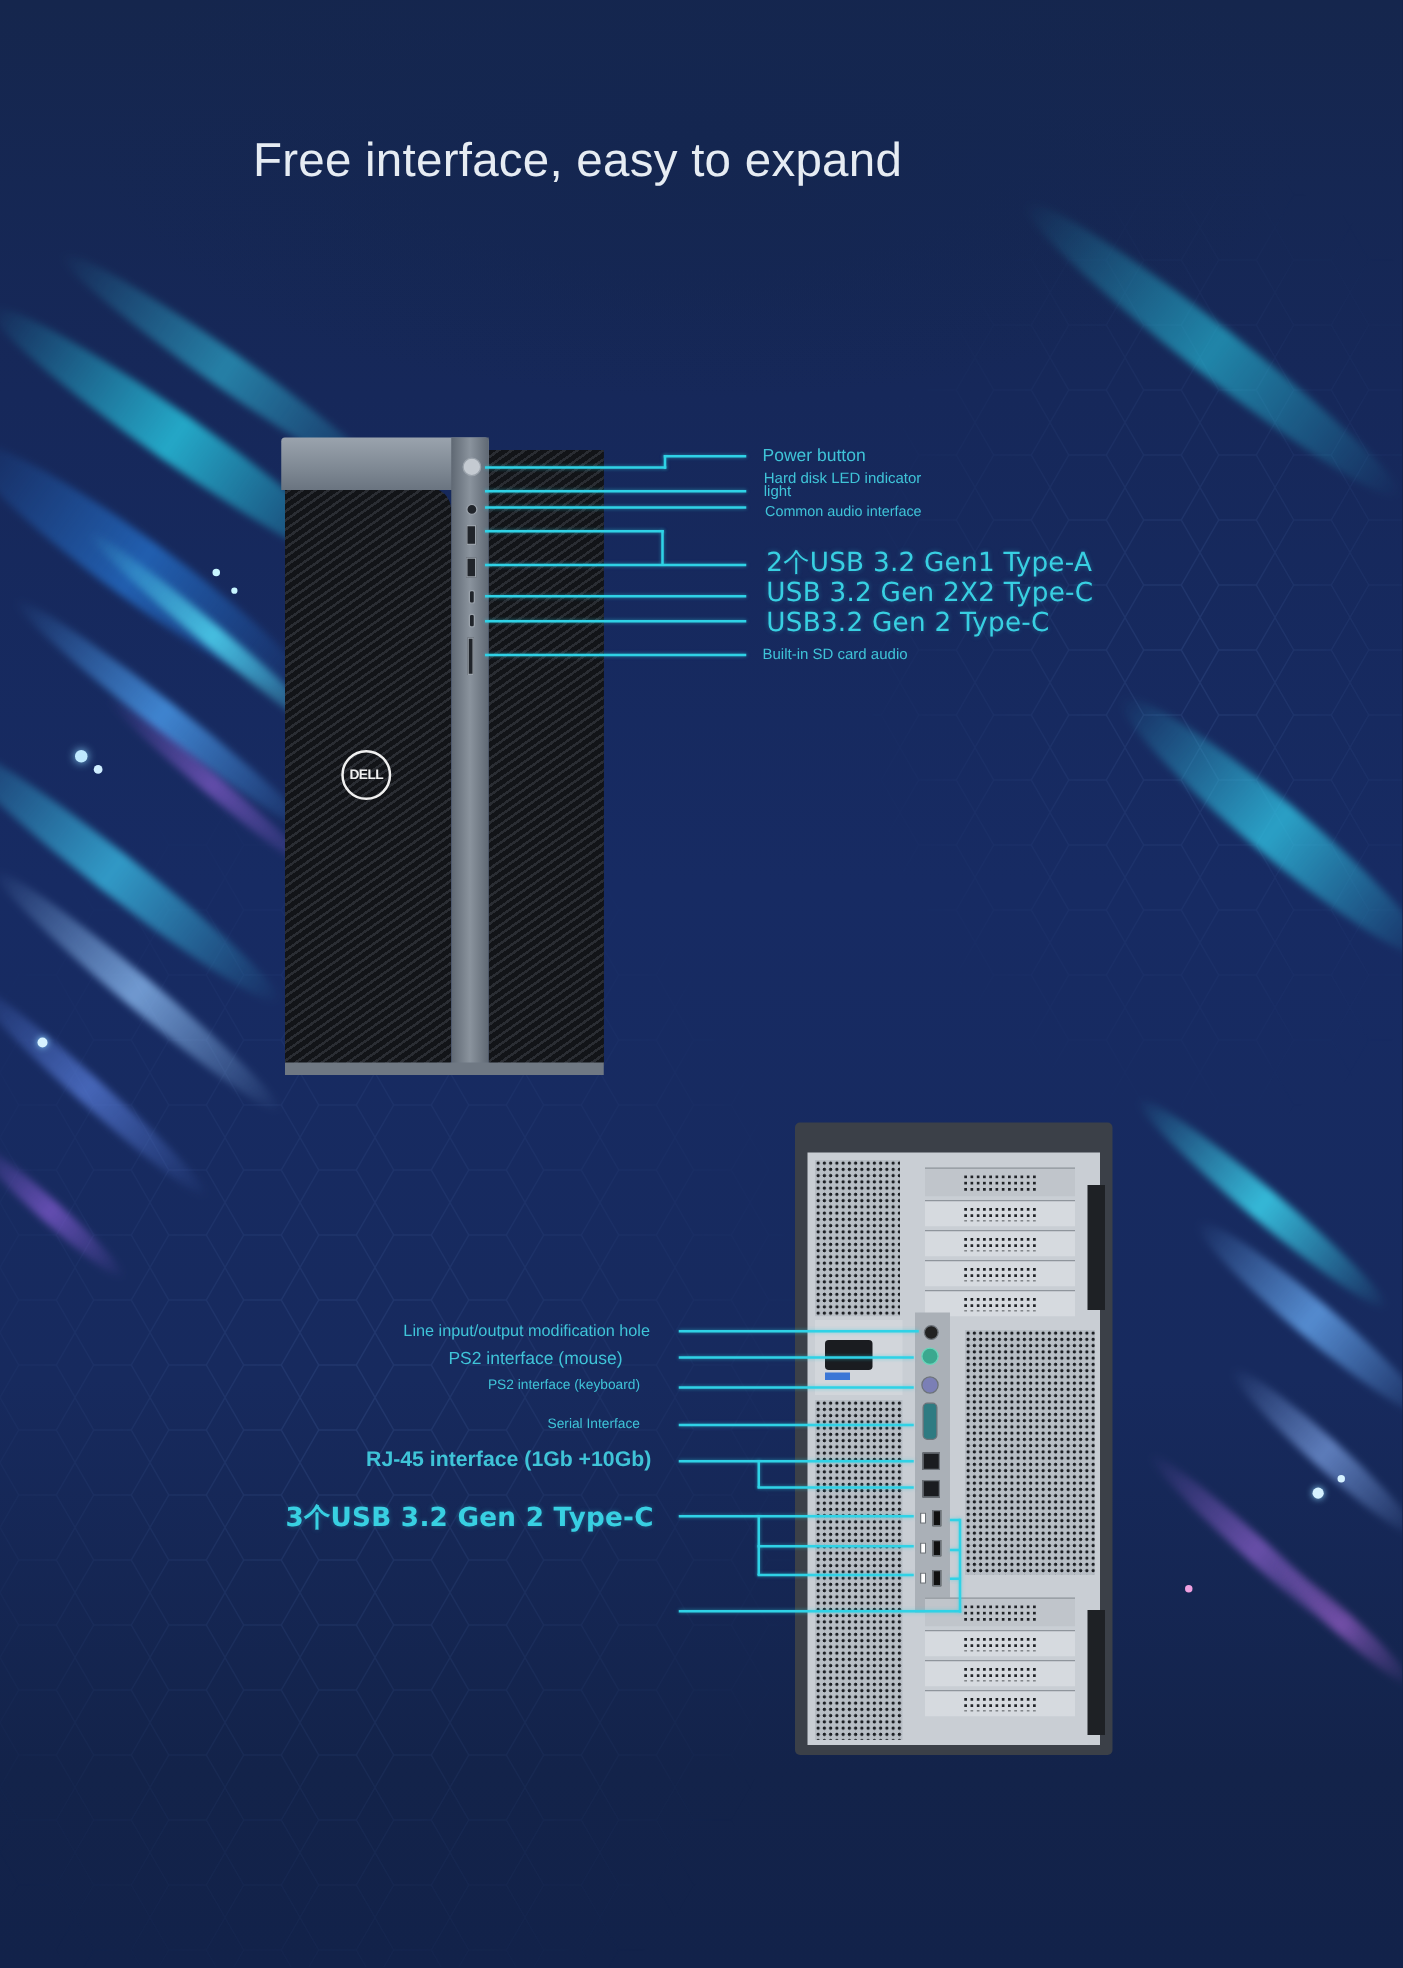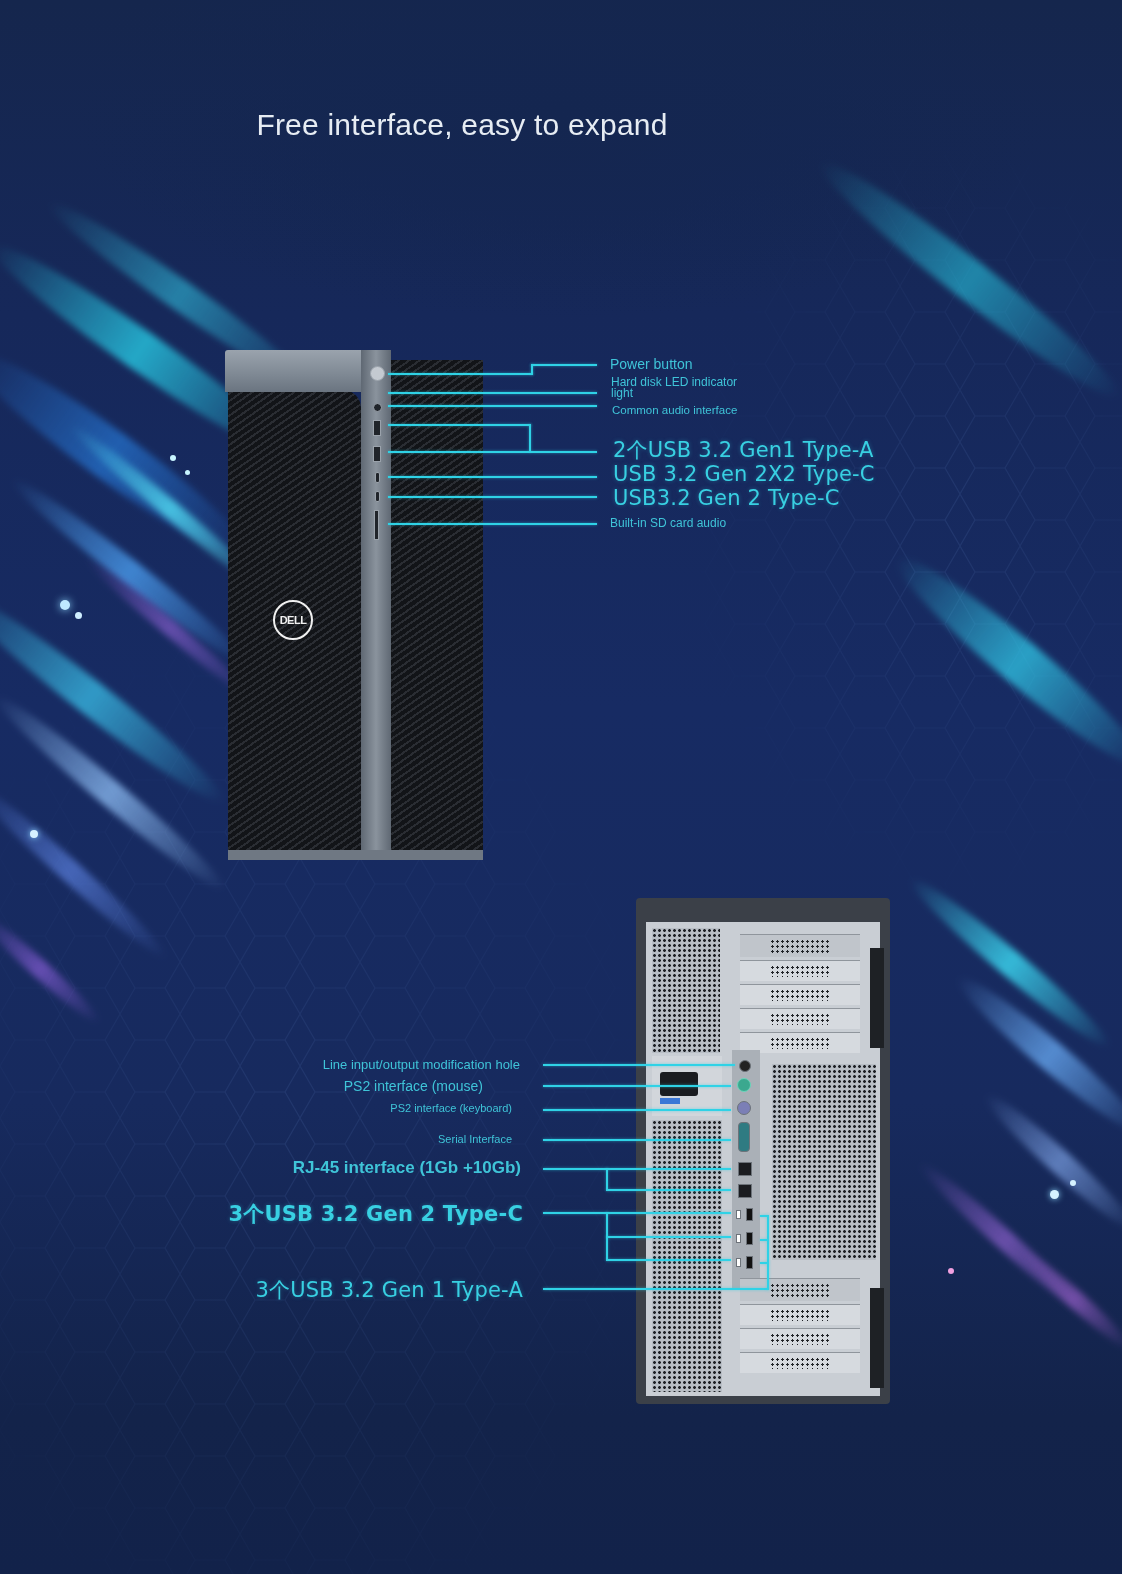--- a/index.html
+++ b/index.html
@@ -4,21 +4,21 @@
 <style>
   html,body{margin:0;padding:0;}
   body{width:1122px;height:1574px;overflow:hidden;background:#13234a;font-family:"Liberation Sans",sans-serif;}
   #page{position:relative;width:1122px;height:1574px;overflow:hidden;
     background:
       radial-gradient(ellipse 700px 300px at 560px 110px, #142650 0%, rgba(20,38,80,0) 70%),
       linear-gradient(180deg,#15264d 0%,#16285a 20%,#172b63 45%,#172a5e 70%,#13234a 90%,#12224a 100%);}
   .hex{position:absolute;left:0;top:0;width:1122px;height:1574px;opacity:0.22;}
   .streak{position:absolute;border-radius:50%;filter:blur(3px);transform-origin:center;}
   .dot{position:absolute;border-radius:50%;}
-  #title{position:absolute;left:0;width:924px;top:108px;text-align:center;color:#e6ecf3;font-size:30px;font-weight:normal;letter-spacing:0.2px;}
+  #title{position:absolute;left:0;width:924px;top:108px;text-align:center;color:#e6ecf3;font-size:38px;font-weight:normal;letter-spacing:0.2px;}
   #subtitle{position:absolute;left:163px;top:212px;width:770px;color:#a9b3bf;font-size:16px;line-height:17px;}
   .lbl{position:absolute;color:#3fc4d8;white-space:nowrap;}
   .lbl.small{font-size:12px;line-height:11px;}
   .lbl.med{font-size:14px;}
   .lbl.big{font-size:21px;font-family:"DejaVu Sans",sans-serif;color:#38d0e2;letter-spacing:0.2px;text-shadow:0 0 4px rgba(56,208,226,0.35);}
   .lbl.rj{font-size:17px;}
   .ln{position:absolute;background:#2fd2e6;box-shadow:0 0 3px rgba(47,210,230,0.6);}
   
   #front{position:absolute;left:225px;top:350px;width:258px;height:512px;}
   .fr-top{position:absolute;left:0;top:0;width:258px;height:42px;background:linear-gradient(180deg,#9aa3ad 0%,#7e8893 60%,#6a7480 100%);border-radius:3px 3px 0 0;}
@@ -199,20 +199,19 @@
     <div class="ln" style="left:606px;top:1236px;width:125px;height:2px;"></div>
     <div class="ln" style="left:606px;top:1259px;width:125px;height:2px;"></div>
     <div class="ln" style="left:543px;top:1288px;width:226px;height:2px;"></div>
     <div class="ln" style="left:767px;top:1215px;width:2px;height:75px;"></div>
     <div class="ln" style="left:760px;top:1215px;width:8px;height:2px;"></div>
     <div class="ln" style="left:760px;top:1239px;width:8px;height:2px;"></div>
     <div class="ln" style="left:760px;top:1262px;width:8px;height:2px;"></div>
   </div>
 
   <div class="lbl med" style="right:602px;top:1057px;font-size:13px;">Line input/output modification hole</div>
-  <div class="lbl med" style="right:639px;top:1078px;padding-left:28px;">PS2 interface (mouse)</div>
+  <div class="lbl med" style="right:624px;top:1078px;padding-left:28px;">PS2 interface (mouse)</div>
   <div class="lbl small" style="right:610px;top:1103px;font-size:11px;">PS2 interface (keyboard)</div>
   <div class="lbl small" style="right:610px;top:1134px;font-size:11px;">Serial Interface</div>
   <div class="lbl rj" style="right:601px;top:1158px;font-weight:bold;">RJ-45 interface (1Gb +10Gb)</div>
   <div class="lbl big" style="right:599px;top:1200px;font-weight:bold;">3个USB 3.2 Gen 2 Type-C</div>
-  <div class="lbl big" style="right:599px;top:1276px;">3个USB 3.2 Gen 1 Type-A</div>
 
 </div>
 
 </body></html>

